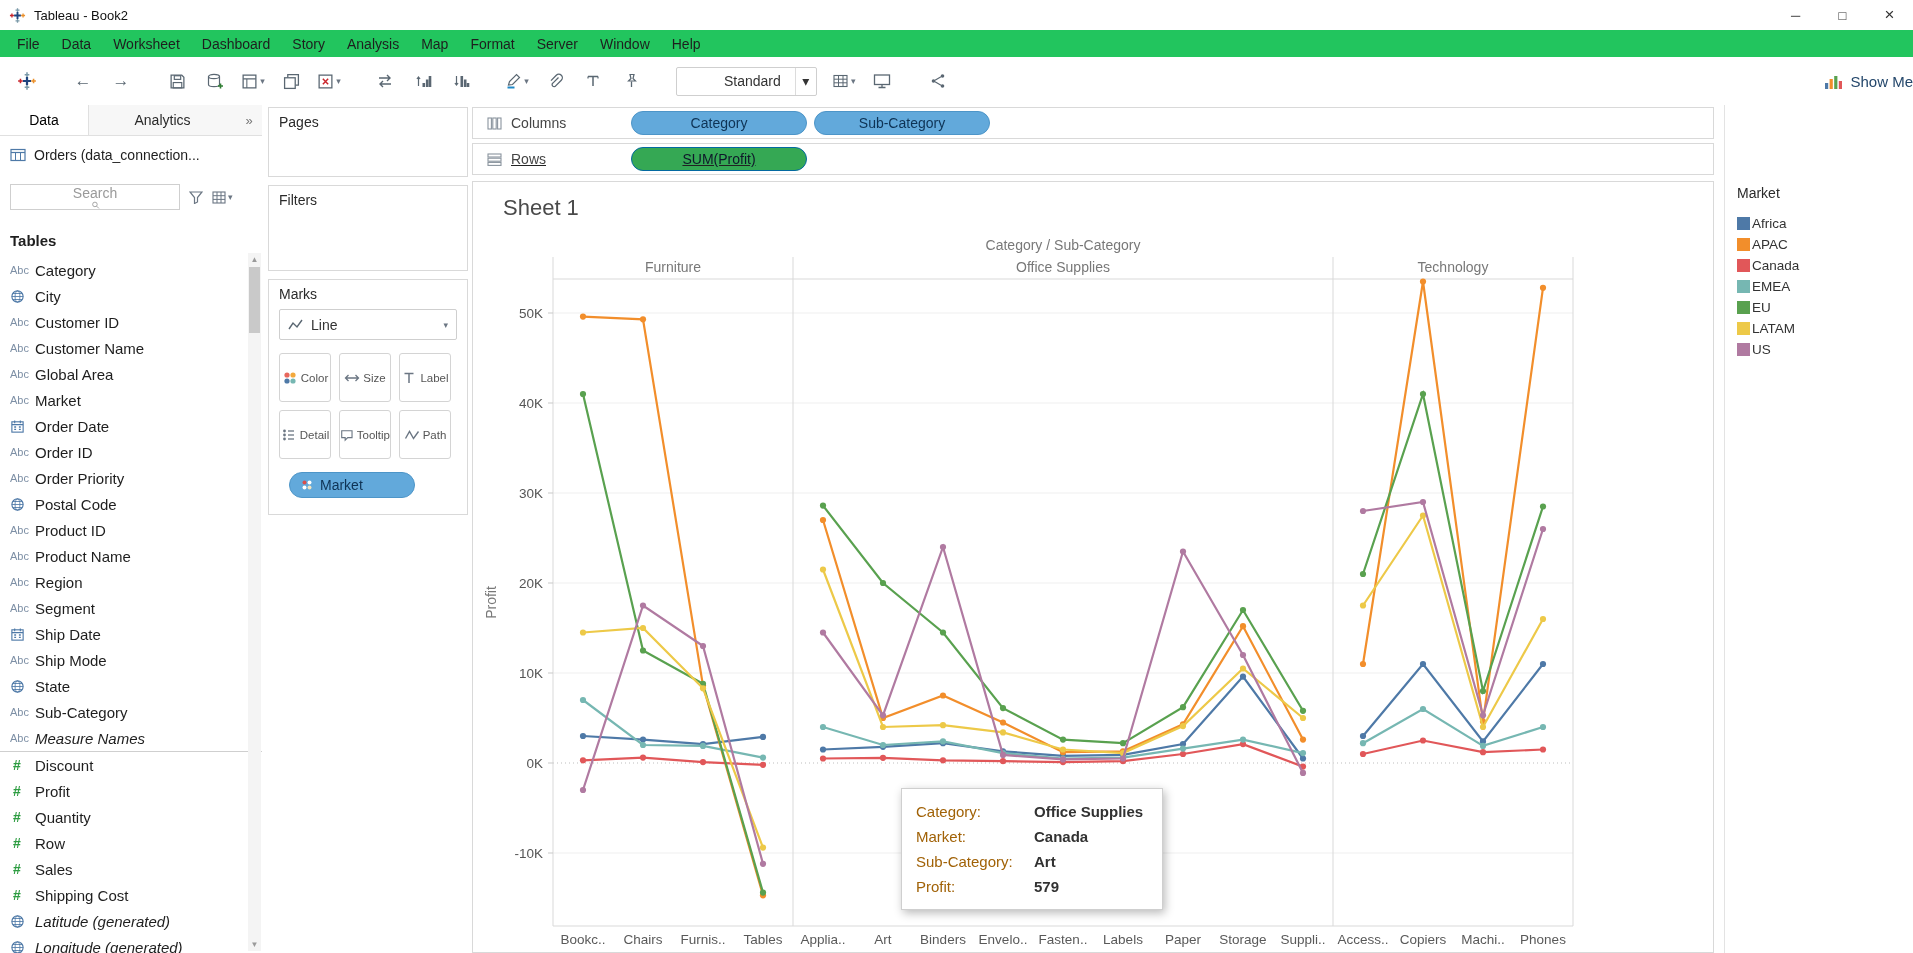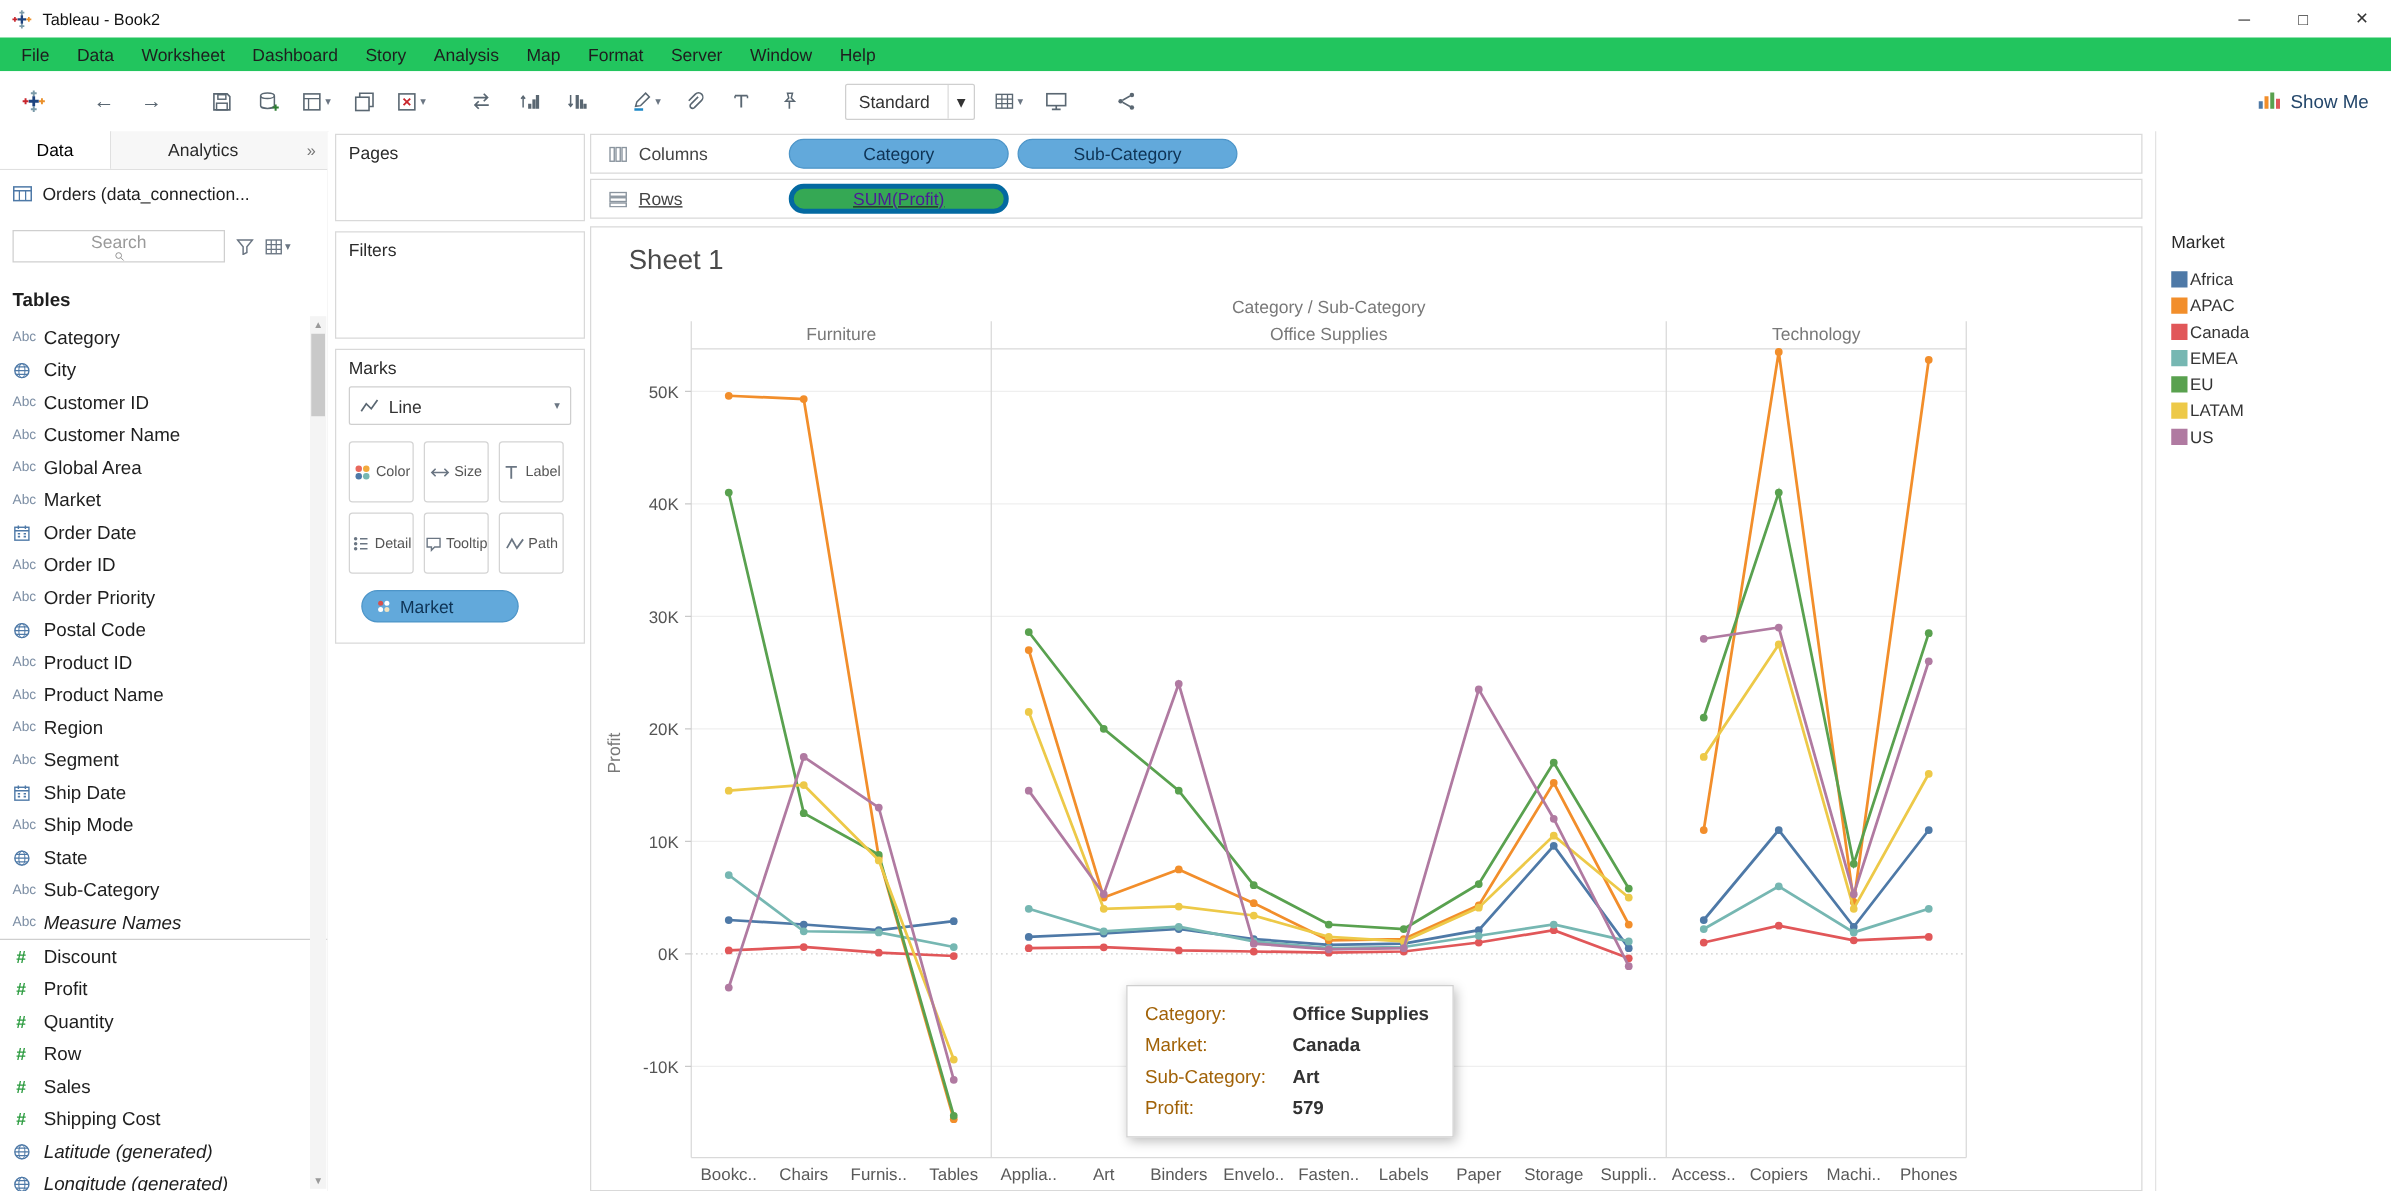--- a/index.html
+++ b/index.html
@@ -14,24 +14,24 @@
   .win-btn{width:47px;display:flex;align-items:center;justify-content:center;color:#333;font-size:13px;}
   .win-btn.close{font-size:17px;}
   
   .menubar{position:absolute;top:30px;left:0;right:0;height:27px;display:flex;align-items:stretch;background:#22c55e;padding-left:6px;}
   .menu-item{padding:0 11px;display:flex;align-items:center;font-size:14px;color:#1e1e1e;}
   
   .toolbar{position:absolute;top:57px;left:0;right:0;height:48px;display:flex;align-items:center;background:#fff;padding-left:10px;gap:4px;}
   .tbtn{height:32px;min-width:30px;display:flex;align-items:center;justify-content:center;color:#5a6772;font-size:17px;border-radius:3px;padding:0 2px;}
   .caret{font-size:9px;color:#6b7683;margin-left:2px;}
   .sp{width:14px;flex:0 0 14px;}
-  .fit-select{height:27px;border:1px solid #cfcfcf;border-radius:2px;display:flex;align-items:center;font-size:14px;color:#333;margin:0 6px;}
+  .fit-select{height:27px;border:1px solid #cfcfcf;border-radius:2px;display:flex;align-items:center;font-size:14px;color:#333;margin:0 6px;padding-left:37px;}
   .fit-text{padding:0 14px 0 10px;}
   .fit-caret{border-left:1px solid #dcdcdc;width:20px;height:100%;display:flex;align-items:center;justify-content:center;}
-  .show-me{margin-left:auto;margin-right:18px;display:flex;align-items:flex-start;gap:8px;font-size:15px;color:#24476b;}
+  .show-me{margin-left:auto;display:flex;align-items:flex-end;gap:8px;font-size:15px;color:#24476b;}
   
   .data-pane{position:absolute;top:105px;left:0;width:262px;bottom:0;background:#fff;border-right:1px solid #d9d9d9;}
   .dp-tabs{display:flex;height:30px;border-bottom:1px solid #e0e0e0;}
   .dp-tab{display:flex;align-items:center;justify-content:center;font-size:14px;}
   .dp-tab.data{width:88px;background:#fff;border-right:1px solid #e0e0e0;color:#000;}
   .dp-tab.analytics{flex:1;background:#f7f7f7;color:#2a2a2a;}
   .dp-pane-menu{width:26px;display:flex;align-items:center;justify-content:center;background:#f7f7f7;color:#777;font-size:13px;}
   .dp-source{height:28px;margin-top:5px;display:flex;align-items:center;gap:8px;padding-left:10px;font-size:14px;color:#1e1e1e;white-space:nowrap;overflow:hidden;}
   .dp-search-row{height:28px;margin-top:14px;display:flex;align-items:center;padding-left:10px;gap:9px;}
   .dp-search{width:170px;height:26px;border:1px solid #cfcfcf;display:flex;align-items:center;padding:0 7px;color:#9a9a9a;font-size:14px;box-sizing:border-box;flex-direction:column;}
@@ -65,21 +65,21 @@
   .marks-pill{width:126px;height:26px;border-radius:13px;background:#62a9db;border:1px solid #4d95c8;display:flex;align-items:center;gap:7px;padding:0 11px;font-size:14px;color:#0e3355;box-sizing:border-box;}
   
   .main{position:absolute;left:472px;top:107px;width:1242px;bottom:0;}
   .shelf{position:absolute;left:0;width:1240px;height:30px;border:1px solid #d9d9d9;background:#fff;display:flex;align-items:center;box-sizing:content-box;}
   .shelf.columns{top:0;}
   .shelf.rows{top:36px;text-decoration:underline;}
   .shelf-label{display:flex;align-items:center;gap:9px;padding-left:14px;width:136px;flex:0 0 136px;font-size:14px;color:#444;}
   .shelf-pills{display:flex;align-items:center;gap:7px;padding-left:8px;}
   .pill{height:24px;border-radius:12px;display:flex;align-items:center;justify-content:center;font-size:14px;width:176px;box-sizing:border-box;}
   .pill.dim{background:#62a9db;border:1px solid #4d95c8;color:#0e3355;}
-  .pill.meas{background:#35a854;border:4px solid #0369a1;color:#4c1d95;}
+  .pill.meas{background:#35a854;border:1px solid #0369a1;color:#0f172a;}
   .sheet{position:absolute;left:0;top:74px;width:1240px;bottom:0;border:1px solid #d9d9d9;background:#fff;overflow:hidden;}
   .sheet-title{position:absolute;left:30px;top:13px;font-size:22px;color:#4a4a4a;}
   .chart{position:absolute;left:0;top:0;font-family:"Liberation Sans","DejaVu Sans",sans-serif;}
   
   .tooltip{position:absolute;left:428px;top:606px;width:262px;background:#fff;border:1px solid #cfcfcf;
            box-shadow:2px 3px 9px rgba(0,0,0,.28);padding:10px 14px;font-size:15px;box-sizing:border-box;}
   .tt-row{display:grid;grid-template-columns:118px 1fr;line-height:25px;}
   .tt-label{color:#a16207;}
   .tt-value{color:#323232;font-weight:bold;}
   

